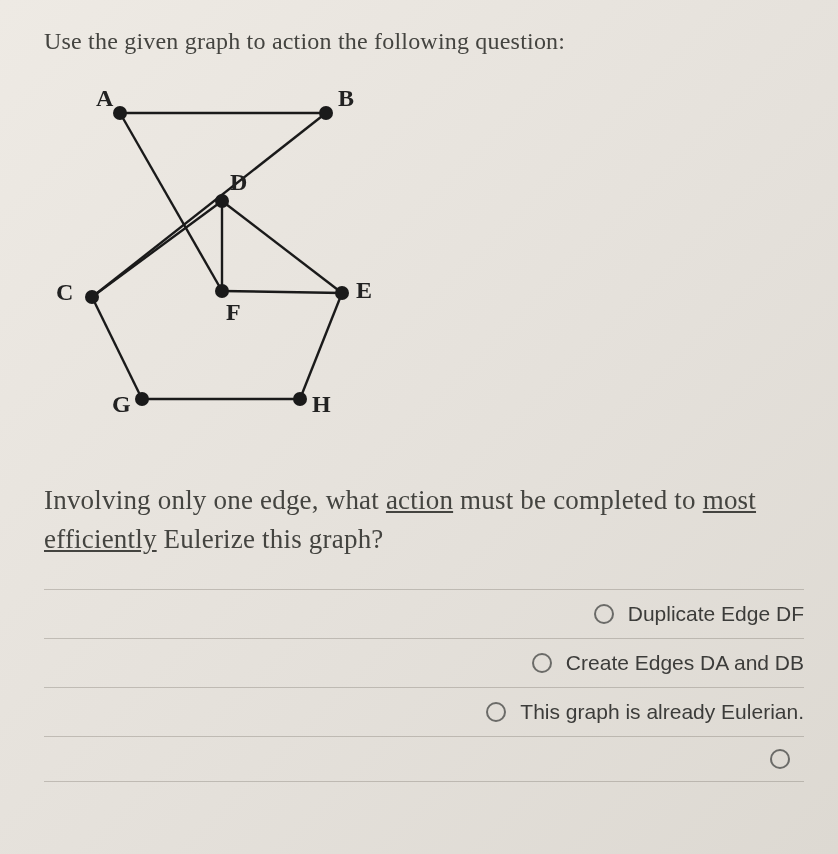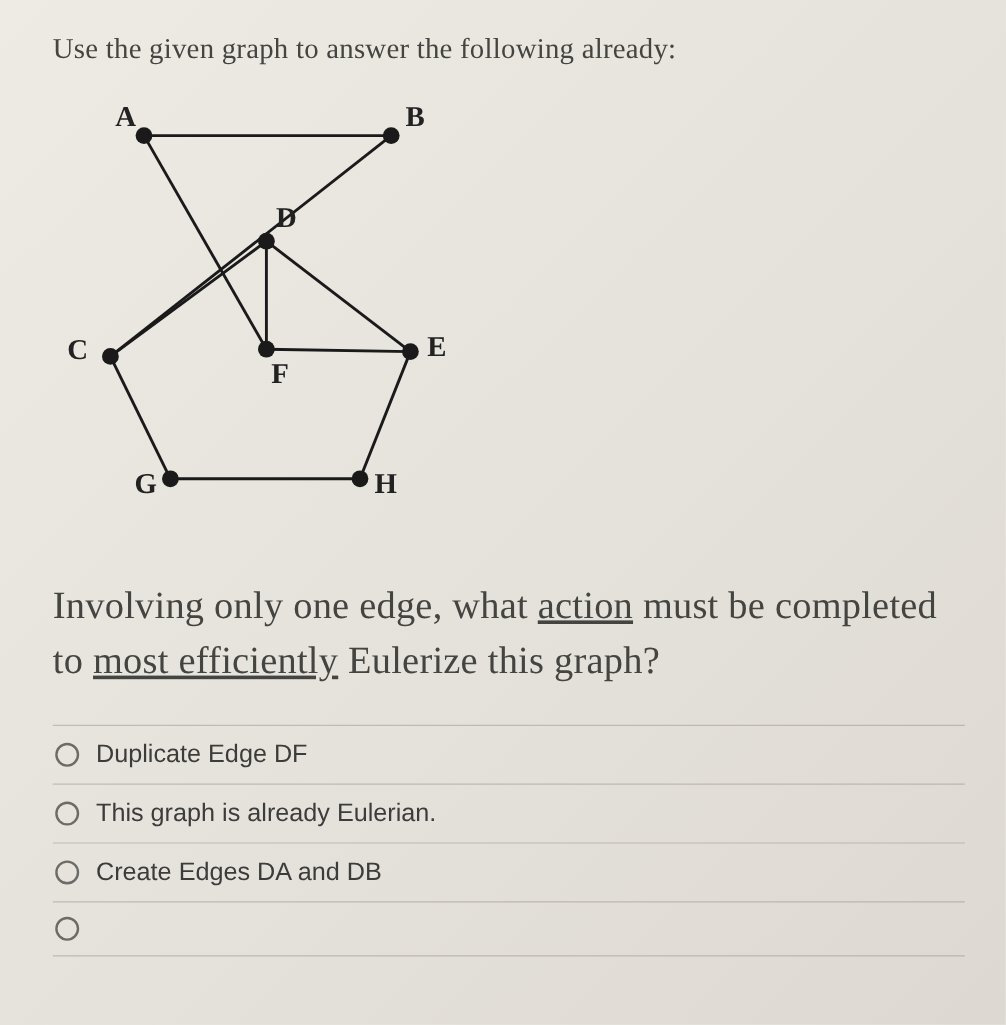--- a/index.html
+++ b/index.html
@@ -32,60 +32,61 @@
     margin-left: 6px;
   }
   .vlabel {
     position: absolute;
     font-size: 24px;
     font-weight: bold;
     color: #222;
     font-family: 'Times New Roman', Georgia, serif;
   }
   .question {
-    font-size: 32px;
+    font-size: 27px;
     color: #444440;
     margin-top: 28px;
     margin-bottom: 30px;
     line-height: 1.45;
     letter-spacing: 0.2px;
   }
   .u { text-decoration: underline; }
   .options {
     margin-top: 8px;
   }
   .option {
     display: flex;
     align-items: center;
     padding: 12px 0 12px 2px;
     border-top: 1px solid rgba(120,115,105,0.35);
     font-size: 21px;
     color: #3c3c3a;
     font-family: -apple-system, 'Helvetica Neue', Arial, sans-serif;
     cursor: pointer;
+    justify-content: flex-end;
   }
   .option:last-child {
     border-bottom: 1px solid rgba(120,115,105,0.35);
   }
   .radio {
     width: 20px;
     height: 20px;
     border: 2px solid #6b6b68;
     border-radius: 50%;
     margin-right: 14px;
     flex: 0 0 auto;
     background: transparent;
   }
   svg line, svg circle.node-stroke { stroke: #1a1a1a; }
 </style>
 </head>
 <body>
 
 <div class="page">
-  <div class="instruction">Use the given graph to answer the following already:</div>
+  <div class="instruction">Use the given graph to action the following question:</div>
 
   <div class="graph-area">
     <svg id="graph-svg" width="360" height="360" style="position:absolute;left:0;top:0;">
         <line x1="70" y1="40" x2="276" y2="40" stroke="#1a1a1a" stroke-width="2.4"></line>
         <line x1="70" y1="40" x2="172" y2="218" stroke="#1a1a1a" stroke-width="2.4"></line>
         <line x1="276" y1="40" x2="42" y2="224" stroke="#1a1a1a" stroke-width="2.4"></line>
         <line x1="172" y1="128" x2="172" y2="218" stroke="#1a1a1a" stroke-width="2.4"></line>
         <line x1="172" y1="128" x2="42" y2="224" stroke="#1a1a1a" stroke-width="2.4"></line>
         <line x1="172" y1="128" x2="292" y2="220" stroke="#1a1a1a" stroke-width="2.4"></line>
         <line x1="42" y1="224" x2="92" y2="326" stroke="#1a1a1a" stroke-width="2.4"></line>
@@ -115,23 +116,23 @@
     <span>Involving only one edge, what </span><span class="u">action</span><span> must be completed to </span><span class="u">most efficiently</span><span> Eulerize this graph?</span>
   </div>
 
   <div class="options" id="options">
       <div class="option">
         <span class="radio"></span>
         <span>Duplicate Edge DF</span>
       </div>
       <div class="option">
         <span class="radio"></span>
-        <span>This graph is already Eulerian.</span>
+        <span>Create Edges DA and DB</span>
       </div>
       <div class="option">
         <span class="radio"></span>
-        <span>Create Edges DA and DB</span>
+        <span>This graph is already Eulerian.</span>
       </div>
       <div class="option">
         <span class="radio"></span>
       </div>
     </div>
 </div>
 
 </body></html>

